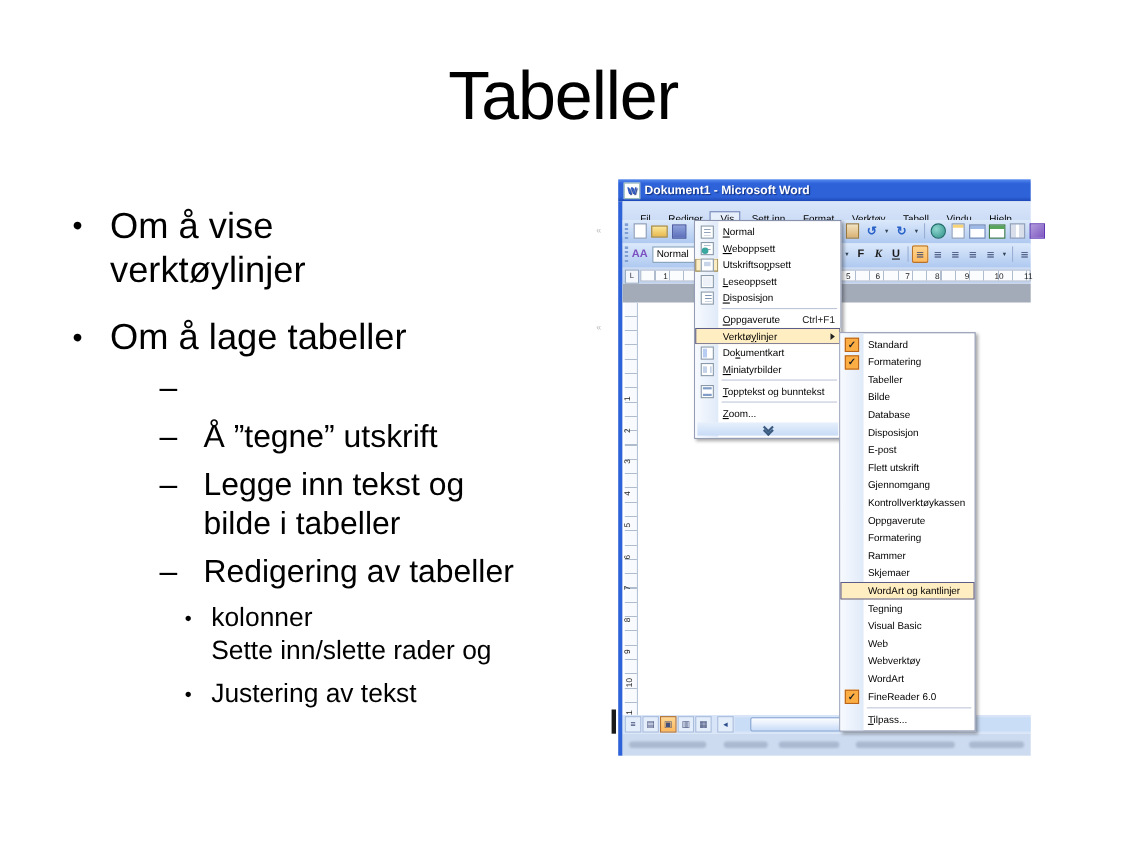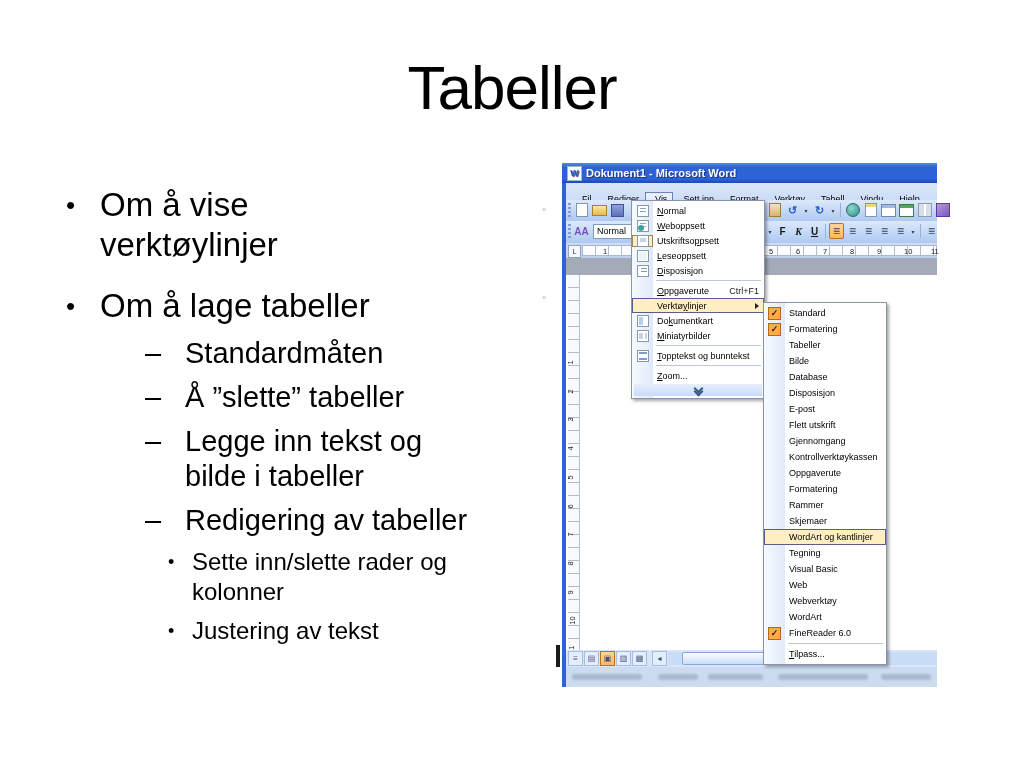--- a/index.html
+++ b/index.html
@@ -159,48 +159,45 @@
       </div>
     </div>
     <div class="b-item lv1">
       <span class="glyph">•</span>
       <div class="b-lines">
         <span>Om å lage tabeller</span>
       </div>
     </div>
     <div class="b-item lv2">
       <span class="glyph">–</span>
-      <div class="b-lines">
-        <span>Standardmåten</span>
-      </div>
     </div>
     <div class="b-item lv2">
       <span class="glyph">–</span>
       <div class="b-lines">
-        <span>Å ”slette” tabeller</span>
+        <span>Å ”tegne” utskrift</span>
       </div>
     </div>
     <div class="b-item lv2">
       <span class="glyph">–</span>
       <div class="b-lines">
         <span>Legge inn tekst og</span>
         <span>bilde i tabeller</span>
       </div>
     </div>
     <div class="b-item lv2">
       <span class="glyph">–</span>
       <div class="b-lines">
         <span>Redigering av tabeller</span>
       </div>
     </div>
     <div class="b-item lv3">
       <span class="glyph">•</span>
       <div class="b-lines">
+        <span>kolonner</span>
         <span>Sette inn/slette rader og</span>
-        <span>kolonner</span>
       </div>
     </div>
     <div class="b-item lv3">
       <span class="glyph">•</span>
       <div class="b-lines">
         <span>Justering av tekst</span>
       </div>
     </div>
   </div>
 

